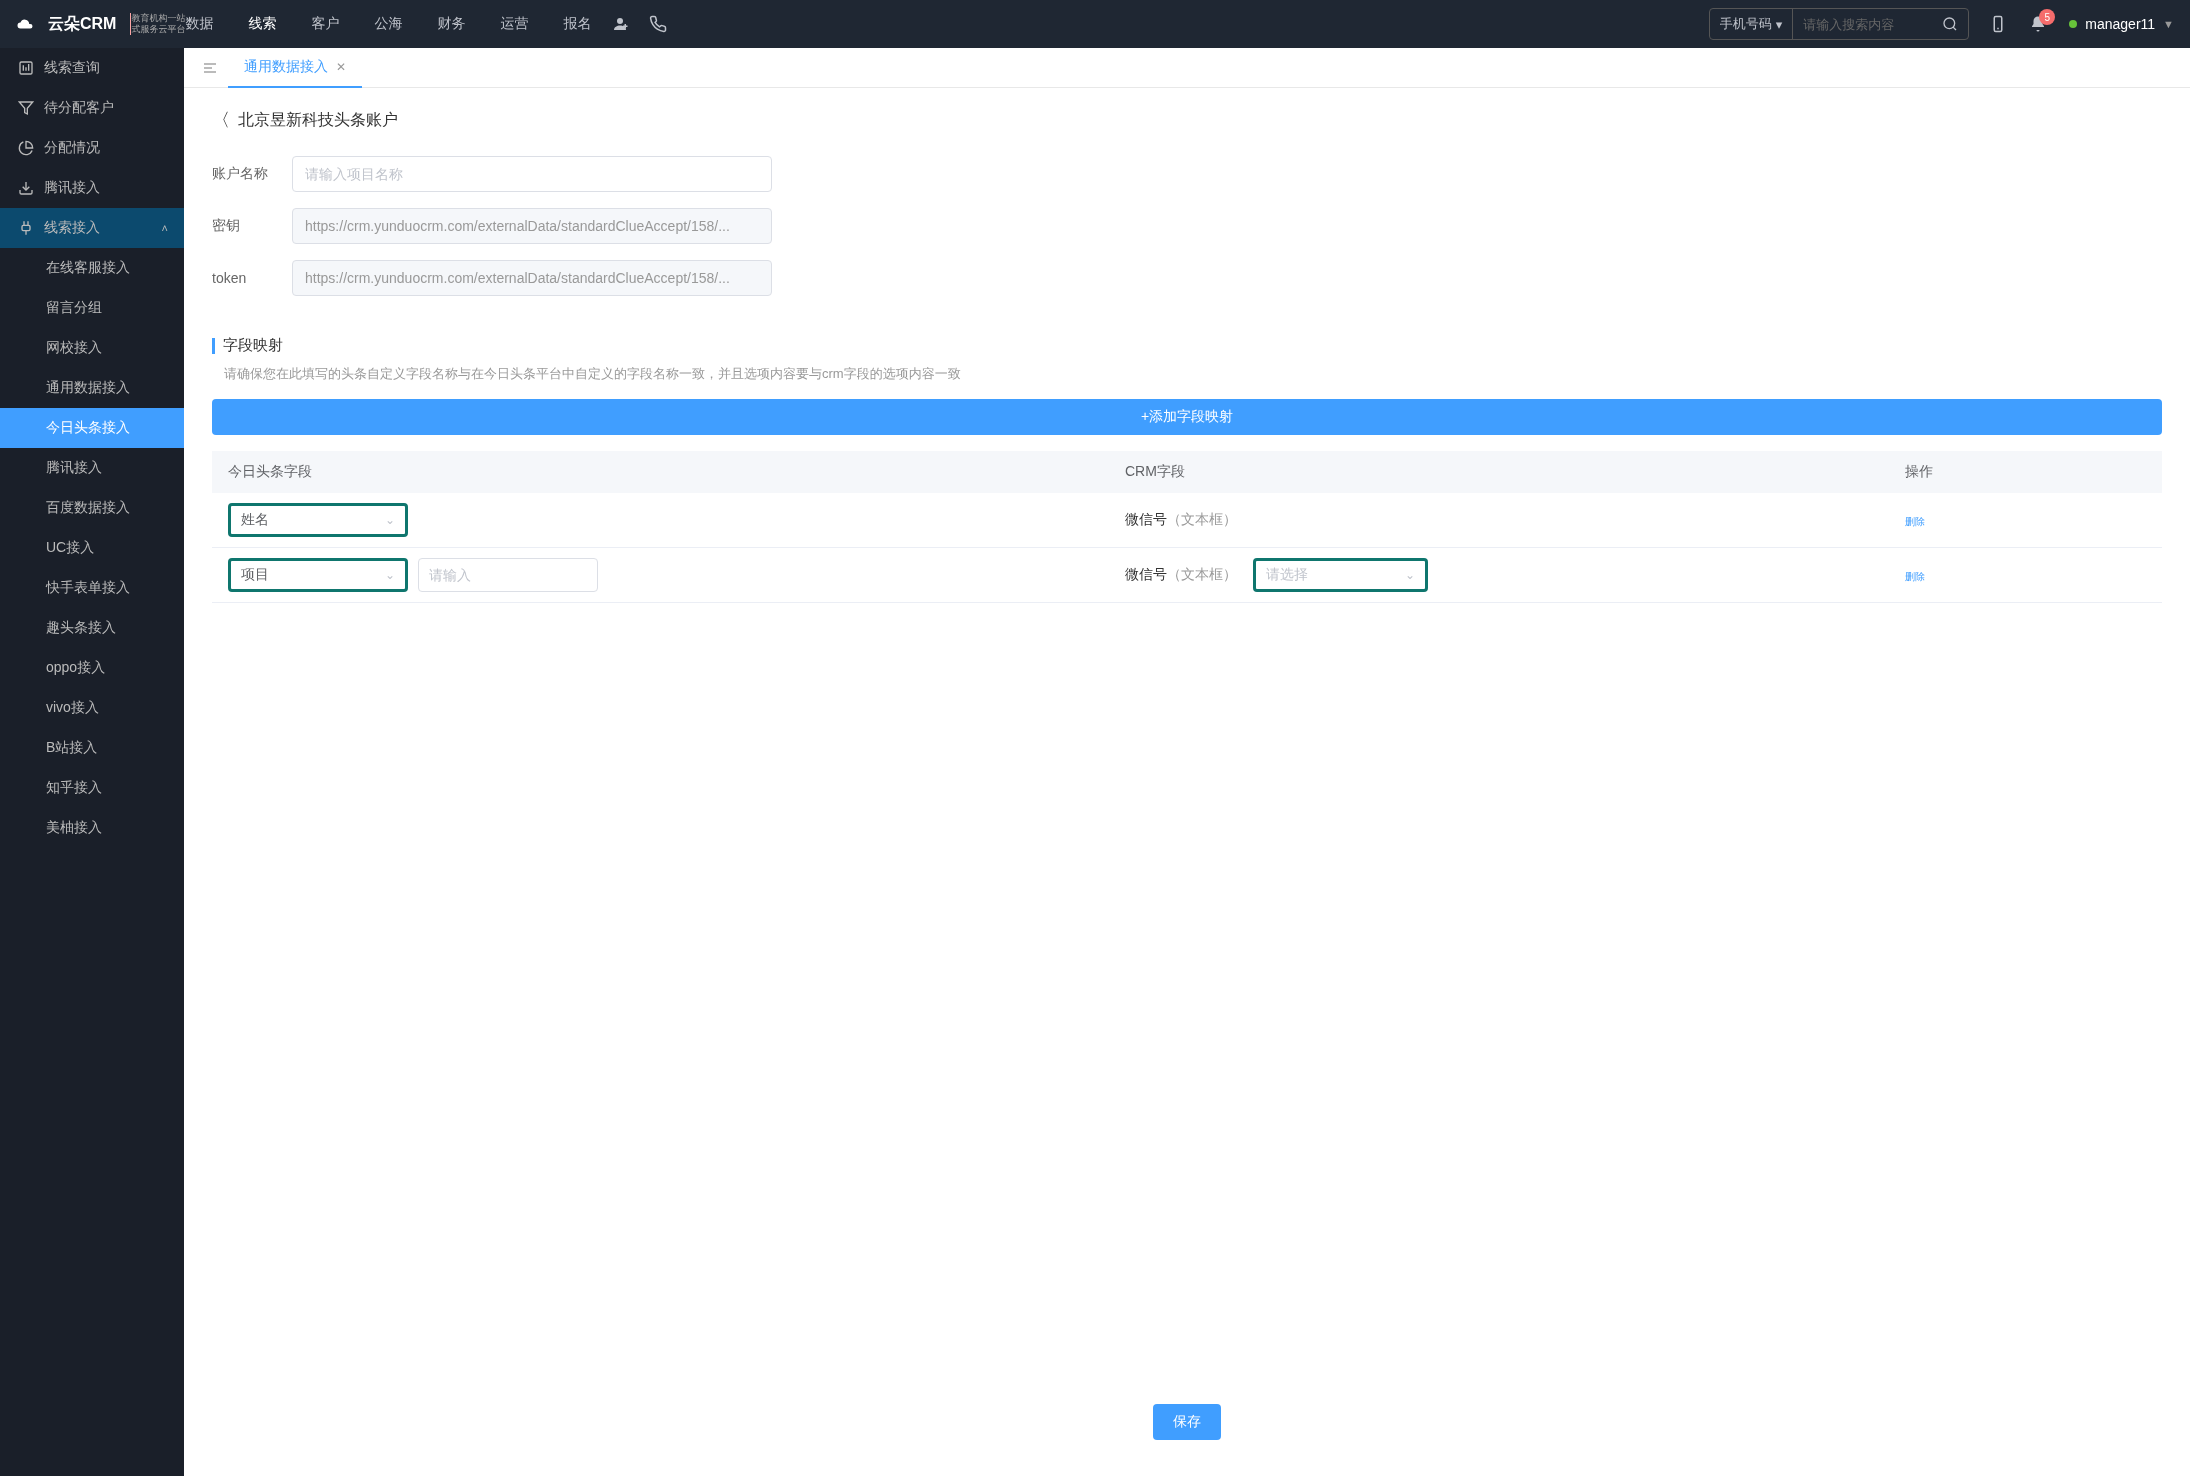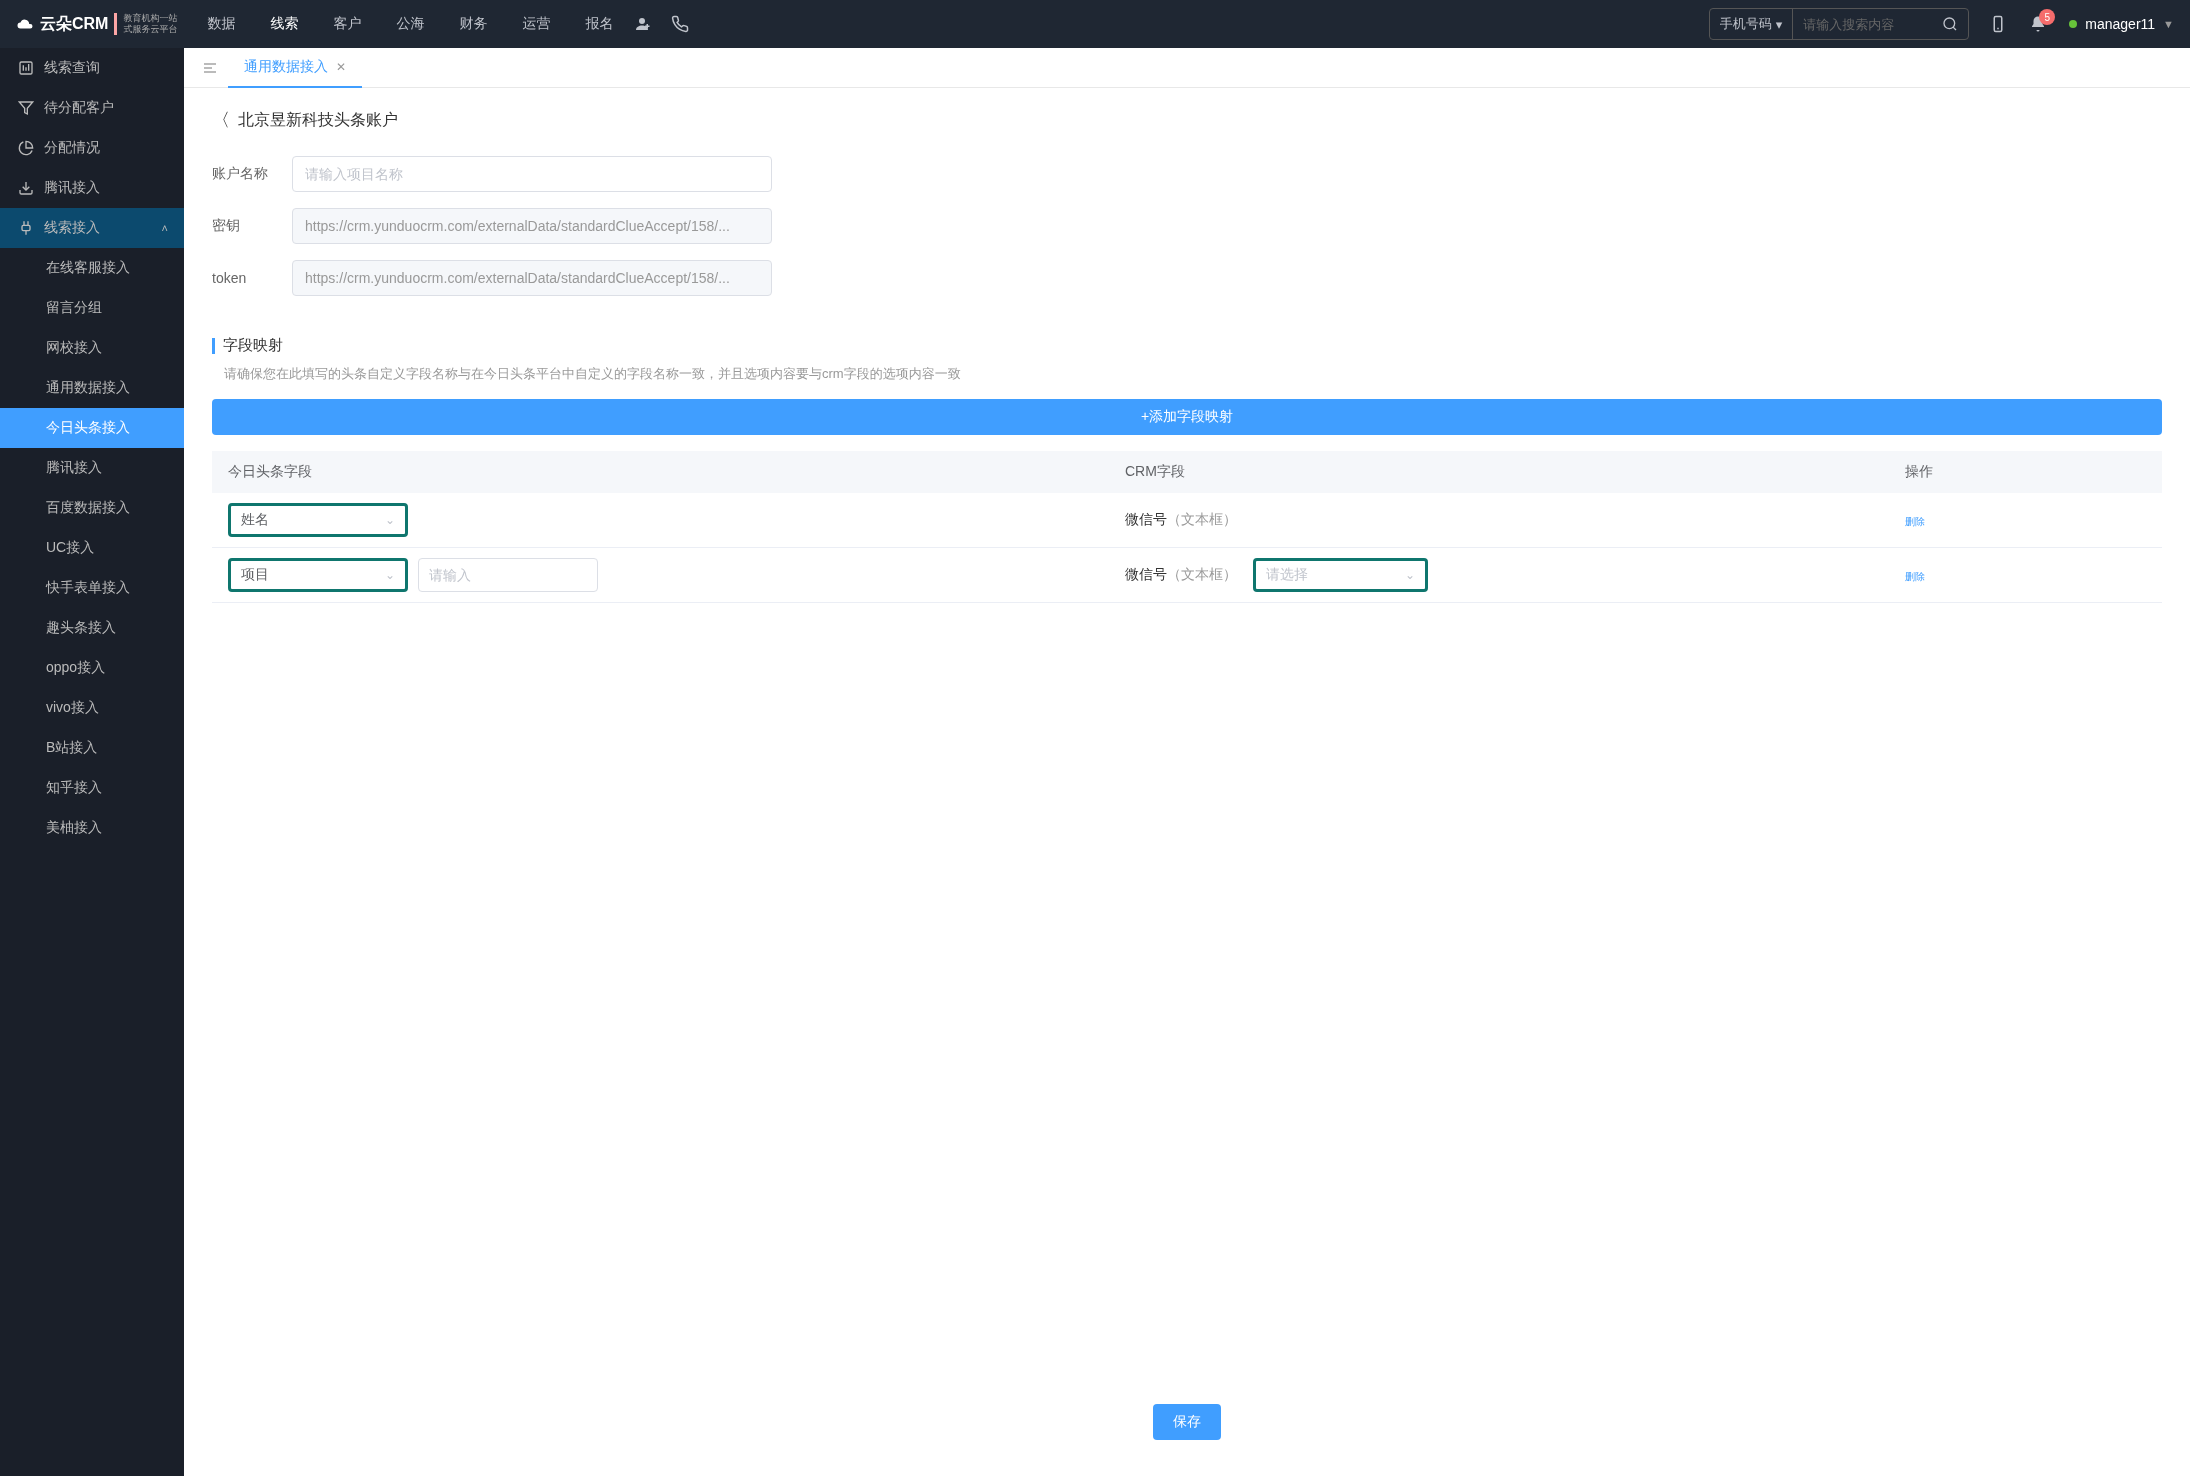--- a/index.html
+++ b/index.html
@@ -1,22 +1,22 @@
 <!DOCTYPE html>
 <html><head>
 <meta charset="utf-8">
 <style>
 * { margin: 0; padding: 0; box-sizing: border-box; }
 body { font-family: -apple-system, BlinkMacSystemFont, "Segoe UI", "PingFang SC", "Microsoft YaHei", sans-serif; font-size: 14px; color: #333; background: #f5f5f5; }
 
 
 .topnav { background: #1f2733; height: 48px; display: flex; align-items: center; padding: 0 16px; color: #c0c4cc; }
-.logo { display: flex; align-items: center; gap: 6px; margin-right: 30px; min-width: 140px; }
+.logo { display: flex; align-items: center; gap: 14px; min-width: 140px; }
 .logo-brand { font-size: 16px; font-weight: bold; color: #fff; white-space: nowrap; }
-.logo-sub { font-size: 9px; color: #aaa; border-left: 3px solid #fca5a5; padding-left: 6px; line-height: 1.2; }
+.logo-sub { font-size: 9px; color: #aaa; border-left: 1px solid #fca5a5; line-height: 1.2; }
 .nav-items { display: flex; gap: 35px; align-items: center; }
 .nav-item { color: #c0c4cc; cursor: pointer; white-space: nowrap; }
 .nav-item.active { color: #fff; }
 .nav-icons { display: flex; gap: 20px; align-items: center; margin-left: 20px; }
 .nav-icon { width: 18px; height: 18px; color: #c0c4cc; cursor: pointer; }
 .spacer { flex: 1; }
 .search-wrap { display: flex; align-items: center; height: 32px; border: 1px solid #555; border-radius: 4px; background: #1f2733; margin-right: 20px; }
 .search-select { padding: 0 10px; color: #c0c4cc; display: flex; align-items: center; gap: 4px; cursor: pointer; font-size: 13px; }
 .search-input { background: transparent; border: none; outline: none; color: #fff; padding: 0 10px; width: 140px; height: 30px; border-left: 1px solid #555; font-size: 13px; }
 .search-input::placeholder { color: #666; }

